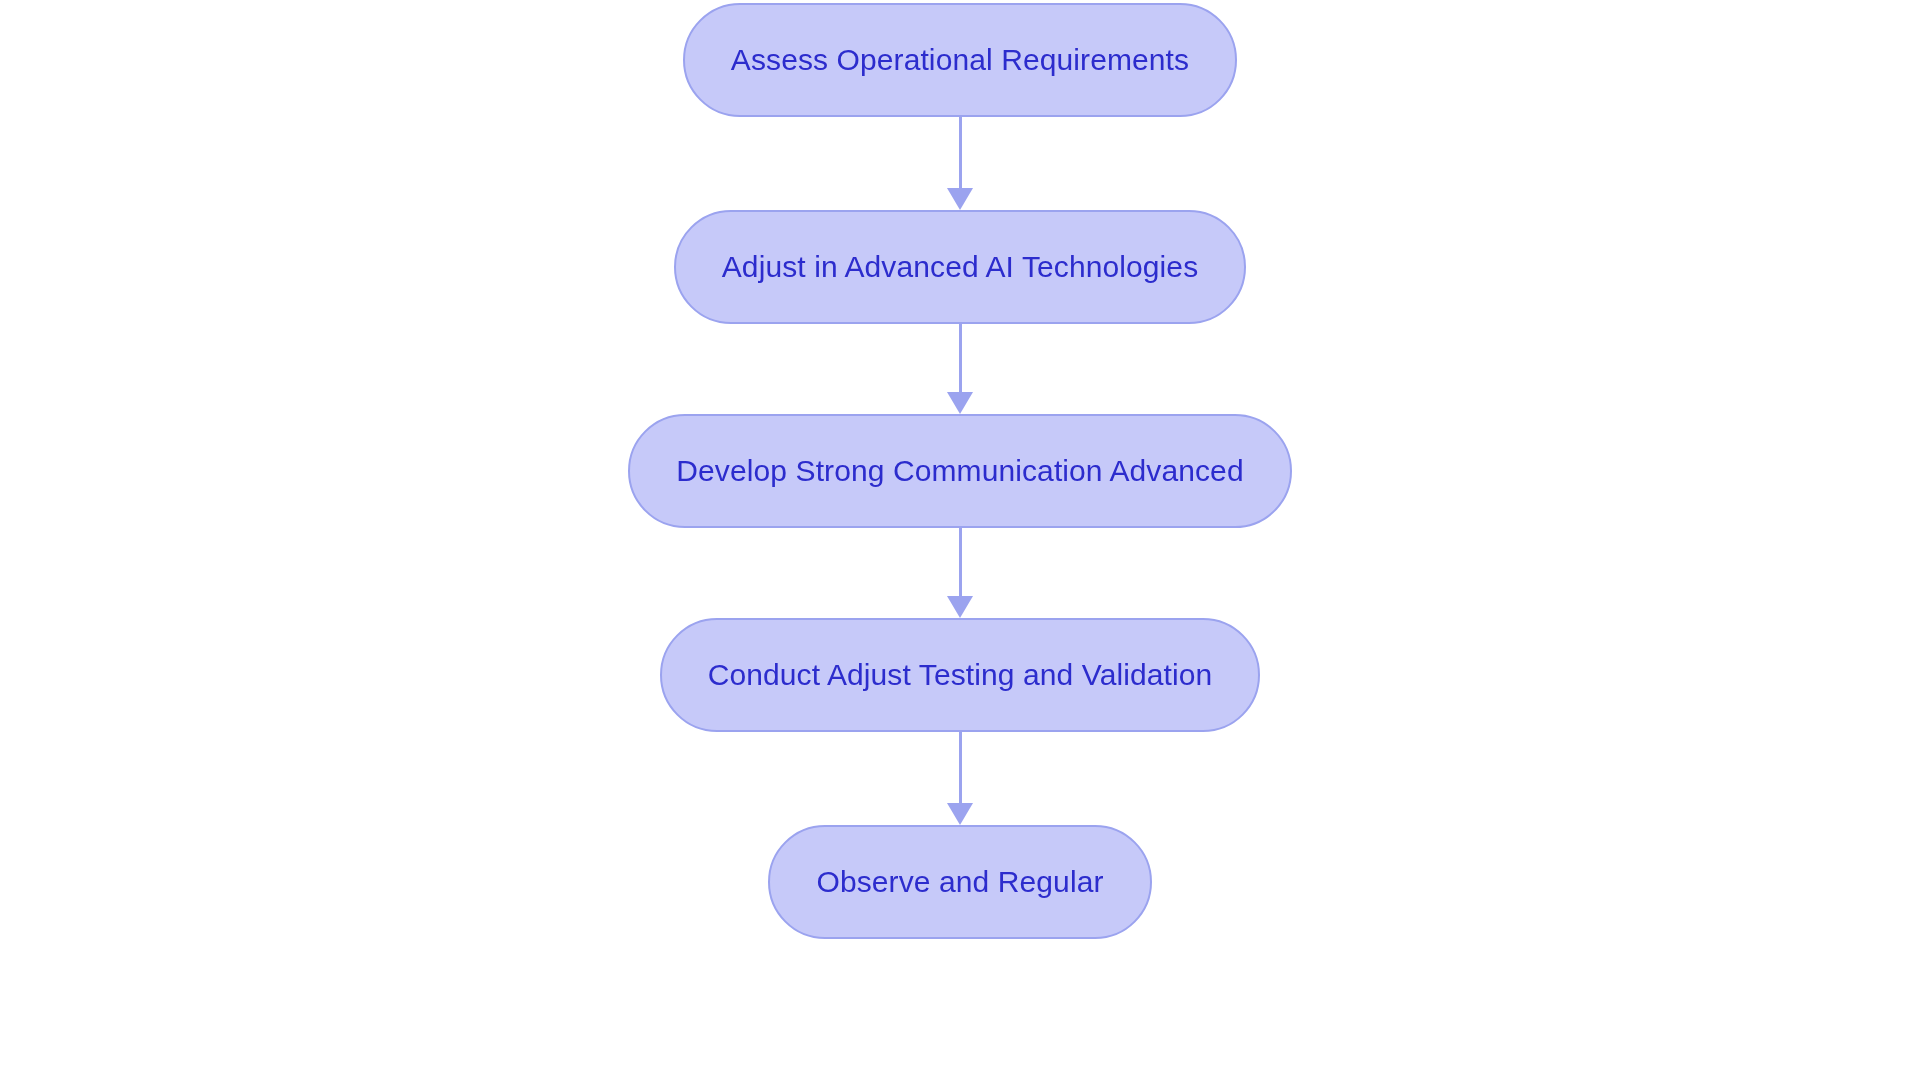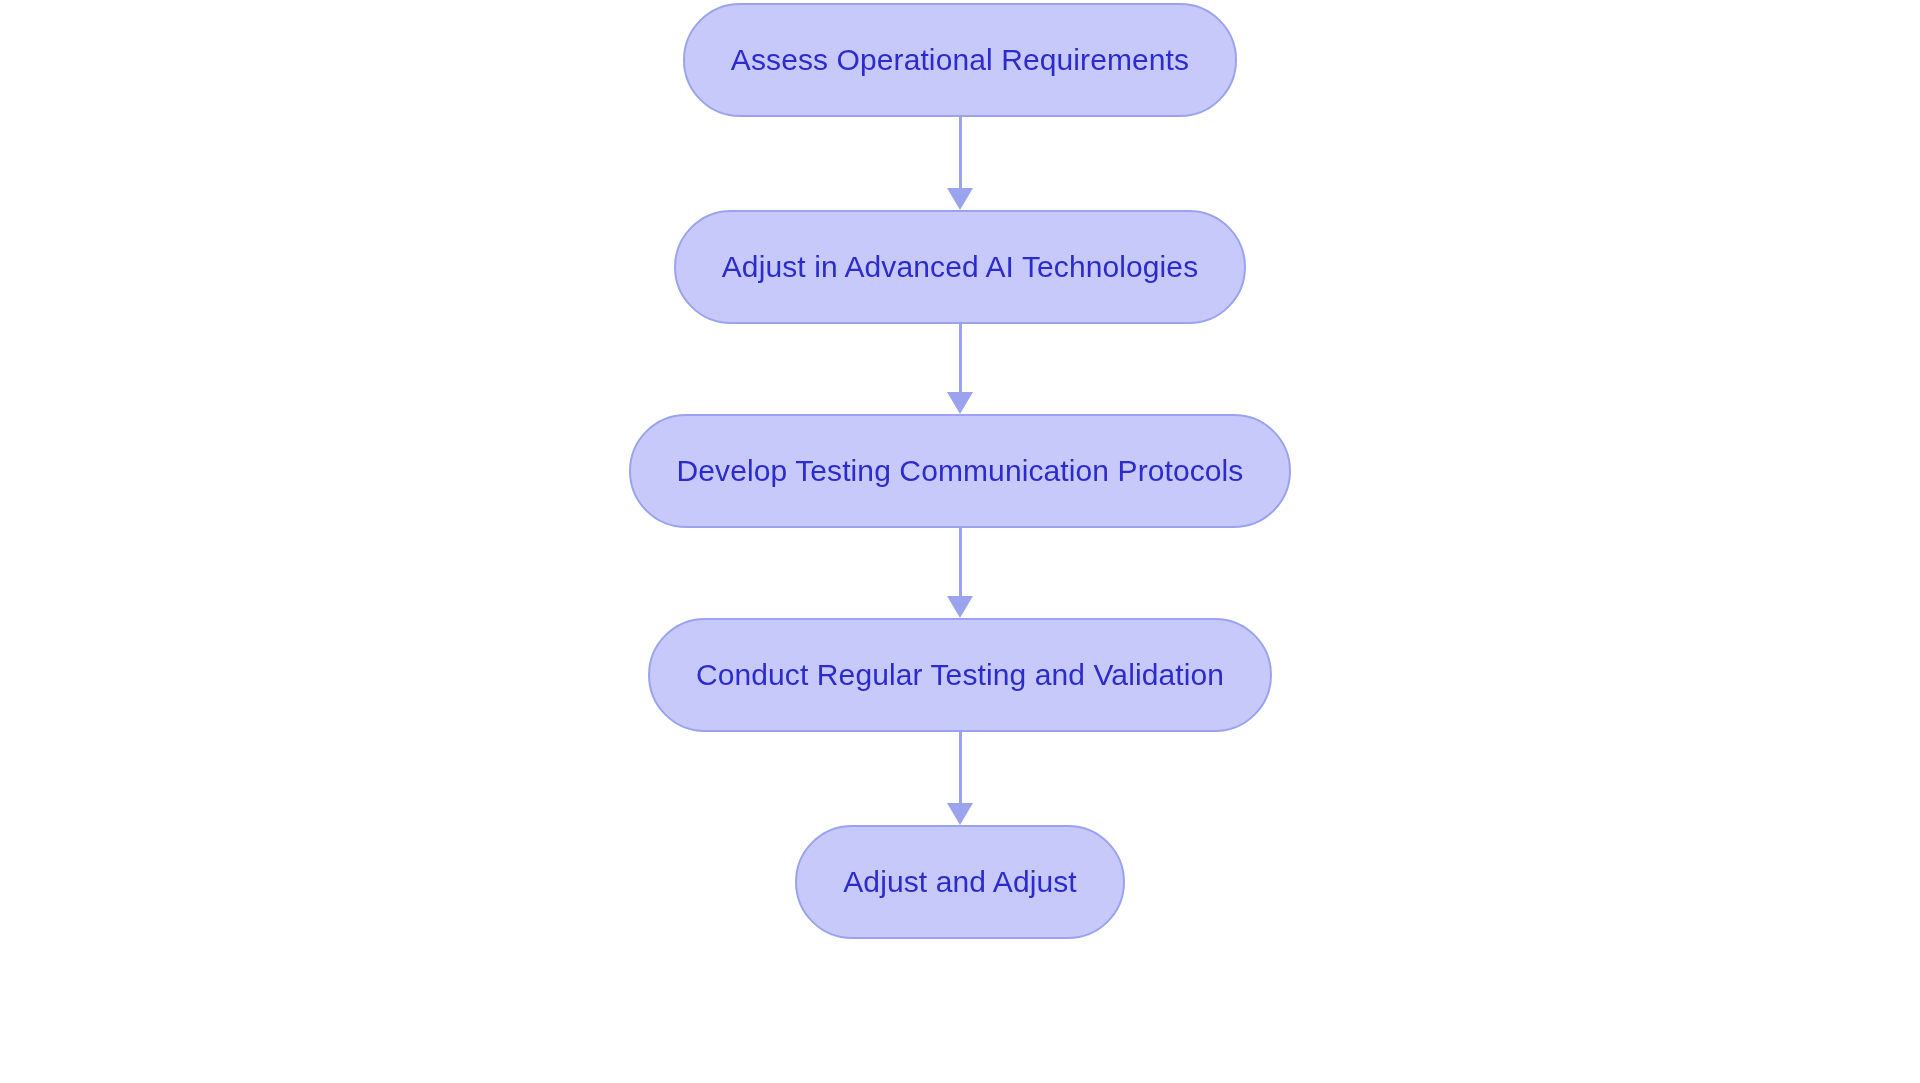--- a/index.html
+++ b/index.html
@@ -105,35 +105,35 @@
     <div class="node">
       <span class="node-label">Adjust in Advanced AI Technologies</span>
     </div>
 
     <div class="connector conn-1">
       <div class="connector-line"></div>
       <div class="connector-arrow"></div>
     </div>
 
     <div class="node">
-      <span class="node-label">Develop Testing Communication Protocols</span>
+      <span class="node-label">Develop Strong Communication Advanced</span>
     </div>
 
     <div class="connector conn-2">
       <div class="connector-line"></div>
       <div class="connector-arrow"></div>
     </div>
 
     <div class="node">
-      <span class="node-label">Conduct Regular Testing and Validation</span>
+      <span class="node-label">Conduct Adjust Testing and Validation</span>
     </div>
 
     <div class="connector conn-3">
       <div class="connector-line"></div>
       <div class="connector-arrow"></div>
     </div>
 
     <div class="node">
-      <span class="node-label">Adjust and Adjust</span>
+      <span class="node-label">Observe and Regular</span>
     </div>
 
   </div>
 </div>
 
 </body></html>

